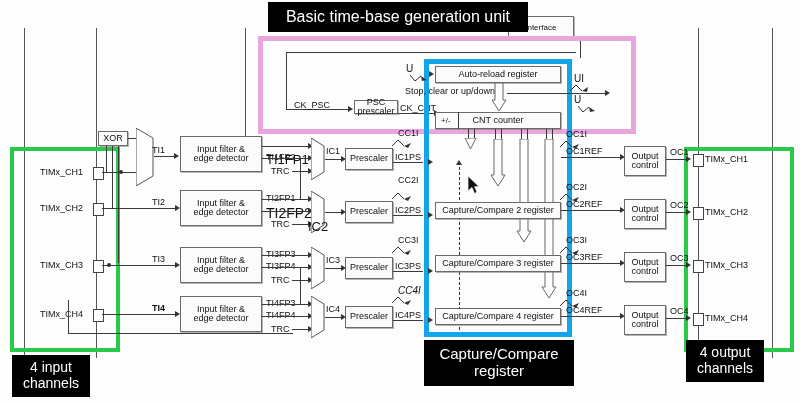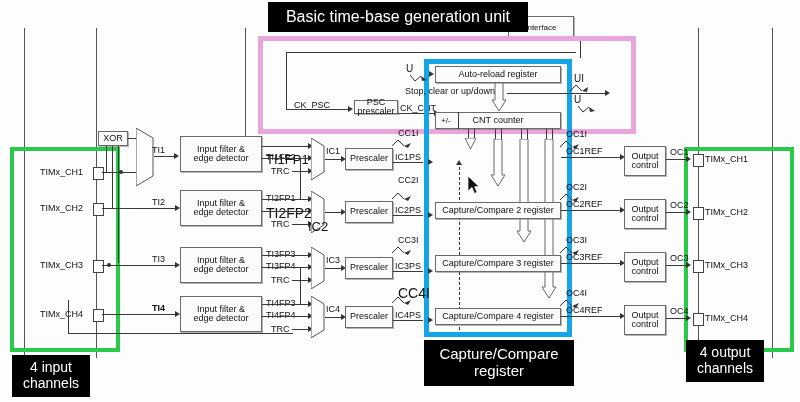--- a/index.html
+++ b/index.html
@@ -322,21 +322,21 @@
   </svg>
   <div class="lbl" style="left:326px;top:304px;font-size:9px;">IC4</div>
   <div class="wire h" style="left:325px;top:317px;width:18px;"></div>
   <div class="ah r" style="left:341px;top:314px;"></div>
   <div class="box" style="left:345px;top:306px;width:48px;height:22px;font-size:9px;">
     <span>Prescaler</span>
   </div>
   <div class="lbl" style="left:395px;top:310px;font-size:9px;">IC4PS</div>
   <div class="wire h" style="left:393px;top:320px;width:30px;"></div>
   <div class="ah r" style="left:428px;top:317px;"></div>
-  <div class="lbl" style="left:398px;top:285px;font-size:14px;">CC4I</div>
+  <div class="lbl" style="left:398px;top:285px;font-size:10px;font-style:italic;">CC4I</div>
   <svg class="sq" style="left:392px;top:294px;" width="26" height="13">
     <polyline points="0,9 6,3 12,9" fill="none" stroke="#333" stroke-width="1"></polyline>
     <path d="M12,9 L19,6 L16,11 Z" fill="#333"></path>
   </svg>
 
   <div class="box" style="left:435px;top:202px;width:126px;height:17px;font-size:9px;">
     <span>Capture/Compare 2 register</span>
   </div>
   <div class="box" style="left:435px;top:255px;width:126px;height:17px;font-size:9px;">
     <span>Capture/Compare 3 register</span>

